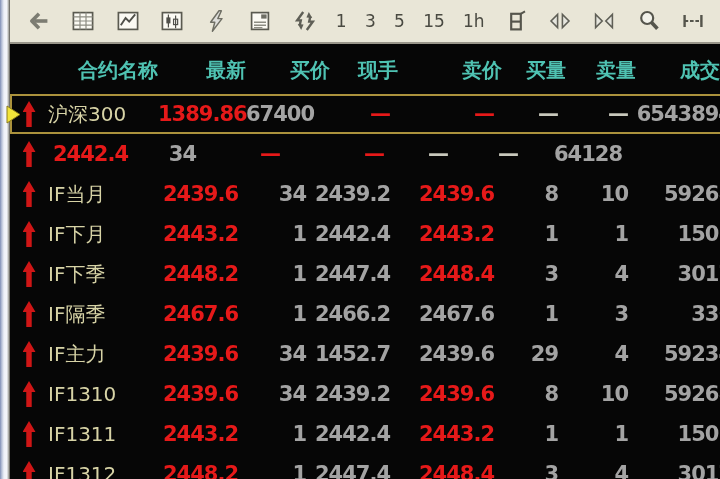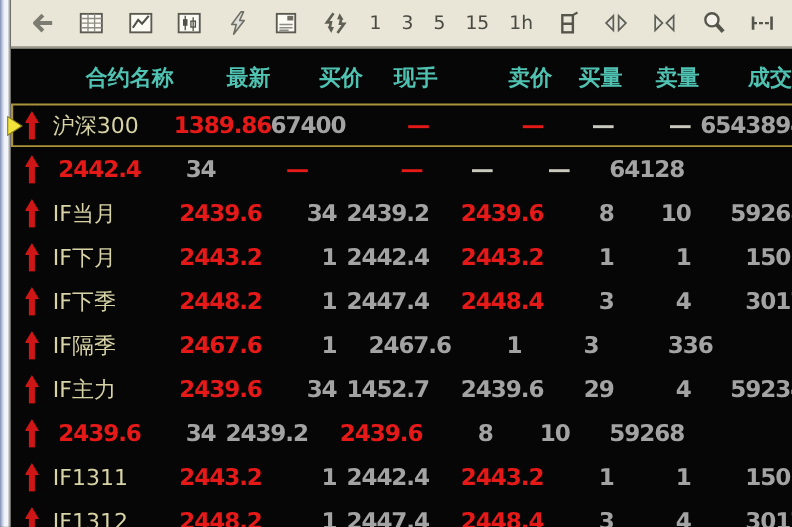--- a/index.html
+++ b/index.html
@@ -203,20 +203,21 @@
     <div class="cell w7 num f-yellow">4</div>
     <div class="cell w8 num f-yellow">3017</div>
   </div>
         <div class="row">
     <div class="cell w0">
             <span class="up-arrow"></span>
           </div>
     <div class="cell w1 c-name">IF隔季</div>
     <div class="cell w2 num f-red">2467.6</div>
     <div class="cell w3 num f-yellow">1</div>
+    <div class="cell w4 num f-yellow">2466.2</div>
     <div class="cell w5 num f-yellow">2467.6</div>
     <div class="cell w6 num f-yellow">1</div>
     <div class="cell w7 num f-yellow">3</div>
     <div class="cell w8 num f-yellow">336</div>
   </div>
         <div class="row">
     <div class="cell w0">
             <span class="up-arrow"></span>
           </div>
     <div class="cell w1 c-name">IF主力</div>
@@ -225,20 +226,21 @@
     <div class="cell w4 num f-yellow">1452.7</div>
     <div class="cell w5 num f-yellow">2439.6</div>
     <div class="cell w6 num f-yellow">29</div>
     <div class="cell w7 num f-yellow">4</div>
     <div class="cell w8 num f-yellow">59234</div>
   </div>
         <div class="row">
     <div class="cell w0">
             <span class="up-arrow"></span>
           </div>
+    <div class="cell w1 c-name">IF1310</div>
     <div class="cell w2 num f-red">2439.6</div>
     <div class="cell w3 num f-yellow">34</div>
     <div class="cell w4 num f-yellow">2439.2</div>
     <div class="cell w5 num f-red">2439.6</div>
     <div class="cell w6 num f-yellow">8</div>
     <div class="cell w7 num f-yellow">10</div>
     <div class="cell w8 num f-yellow">59268</div>
   </div>
         <div class="row">
     <div class="cell w0">

